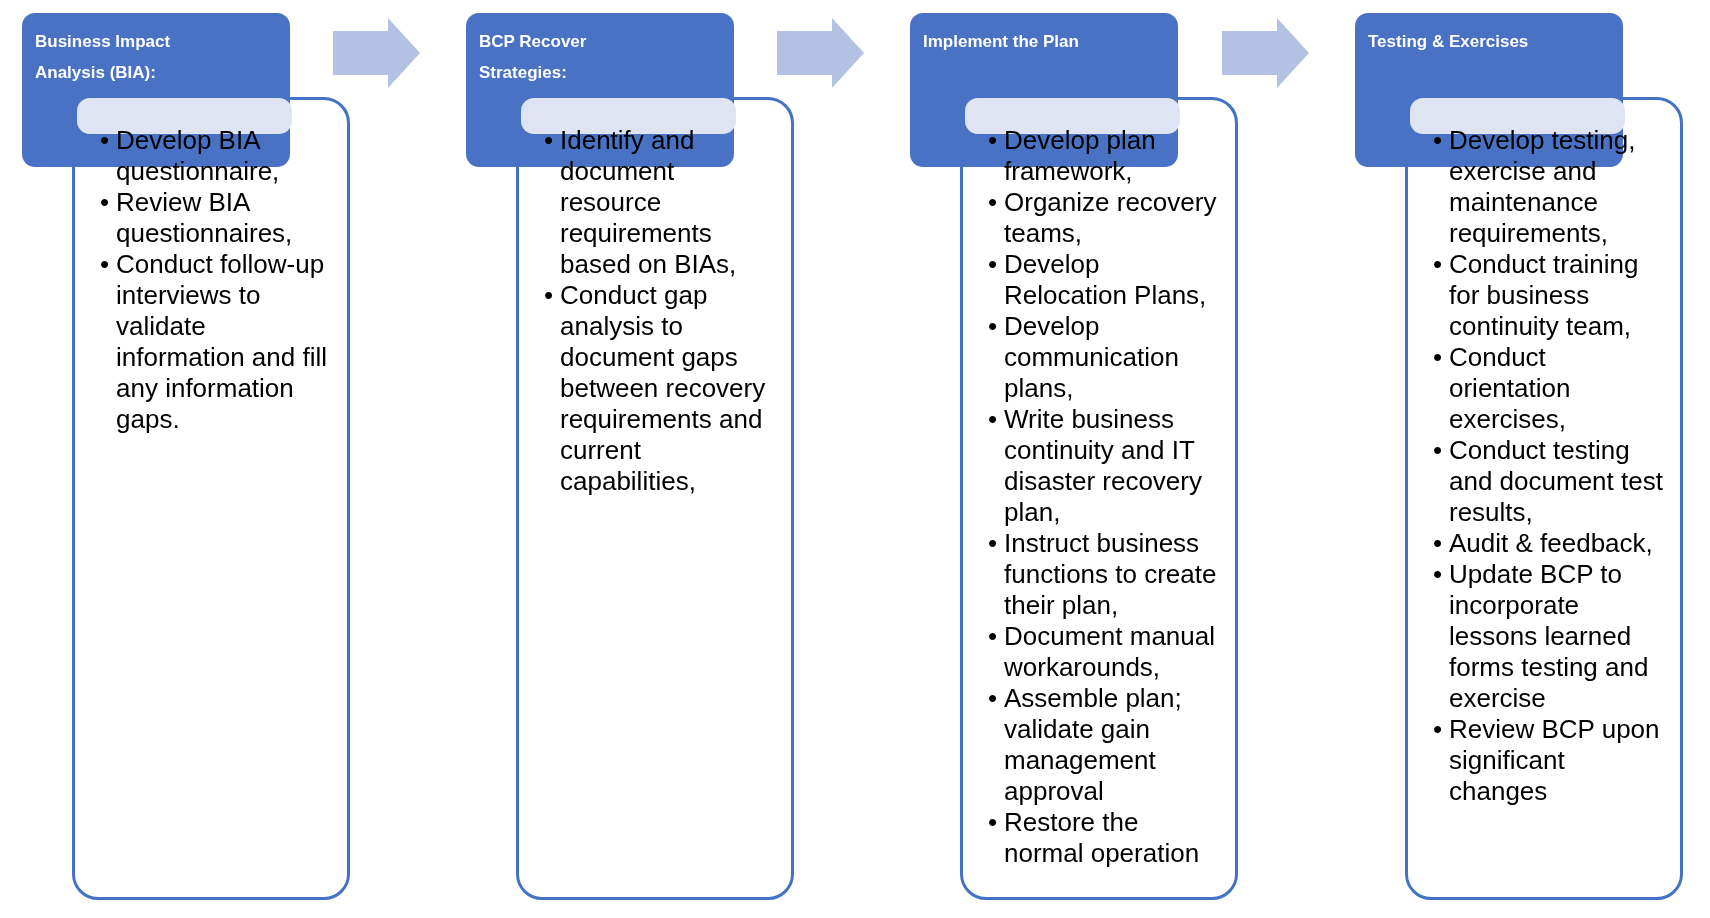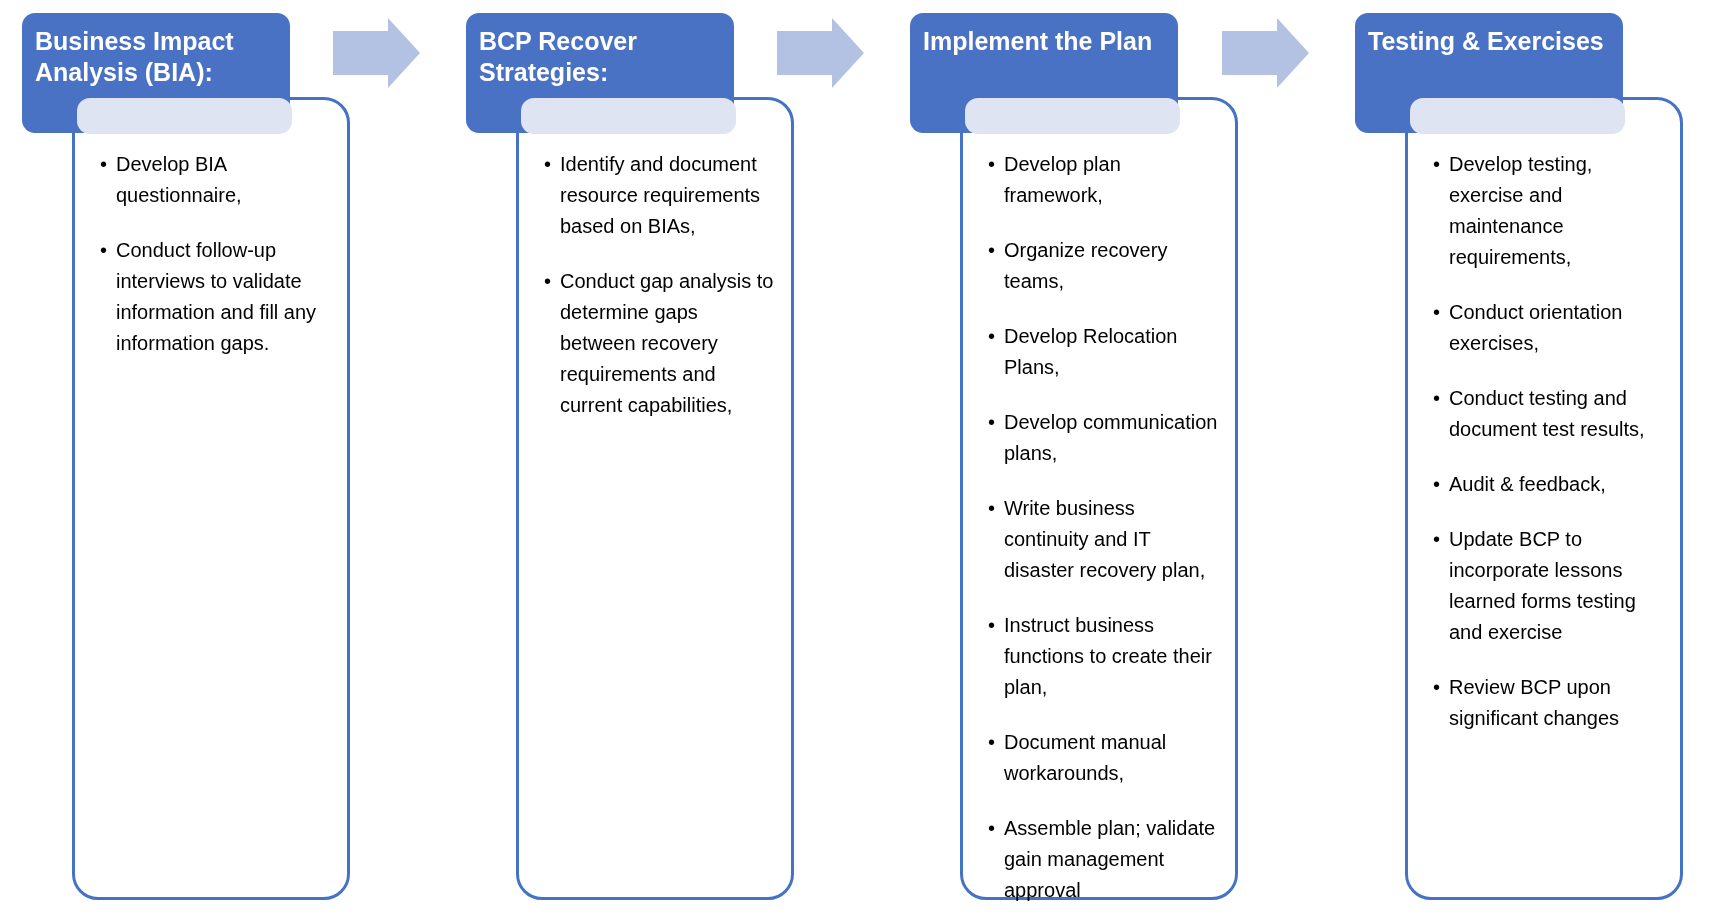--- a/index.html
+++ b/index.html
@@ -19,48 +19,47 @@
   .content{
     position:absolute;top:84px;left:50px;
     width:278px;height:803px;
     box-sizing:border-box;
     background:#ffffff;
     border:3px solid var(--border-blue,#4472c4);
     border-radius:26px;
   }
   .header{
     position:absolute;top:0;left:0;z-index:2;
-    width:268px;height:120px;
+    width:268px;height:154px;
     box-sizing:border-box;
     background:var(--header-blue,#4a72c4);
     border-radius:13px;
     color:var(--header-text,#ffffff);
     font-weight:bold;
-    font-size:25px;line-height:31px;
+    font-size:17px;line-height:31px;
     padding:13px 8px 0 13px;
     white-space:pre-line;
   }
   .band{
     position:absolute;top:85px;left:55px;z-index:3;
     width:215px;height:36px;
     background:var(--band-blue,#dfe4f3);
     border-radius:13px;
   }
   .items{
     position:relative;z-index:4;
     margin:0;
     padding:25px 12px 0 25px;
     list-style:none;
   }
   .items li{
     position:relative;
-    font-size:20px;line-height:31px;
+    font-size:26px;line-height:31px;
     color:var(--body-text,#000000);
     padding-left:16px;
-    margin-top:24px;
   }
   .items li::before{
     content:"\2022";
     position:absolute;left:0;top:0;
   }
   .arrow{position:absolute;top:18px;width:87px;height:70px;}
   .arrow.a0{left:333px;}
   .arrow.a1{left:777px;}
   .arrow.a2{left:1222px;}
   .arrow svg{display:block;width:87px;height:70px;}
@@ -68,39 +67,40 @@
 </style>
 </head>
 <body>
 
 <div class="canvas">
 
   <div class="col c0">
     <div class="content">
       <ul class="items">
         <li>Develop BIA questionnaire,</li>
+        <li>Review BIA questionnaires,</li>
         <li>Conduct follow-up interviews to validate information and fill any information gaps.</li>
       </ul>
     </div>
     <div class="header">Business Impact
 Analysis (BIA):</div>
     <div class="band"></div>
   </div>
 
   <div class="arrow a0">
     <svg viewBox="0 0 87 70" aria-hidden="true">
         <polygon points="0,13 55,13 55,0 87,35 55,70 55,57 0,57"></polygon>
       </svg>
   </div>
 
   <div class="col c1">
     <div class="content">
       <ul class="items">
         <li>Identify and document resource requirements based on BIAs,</li>
-        <li>Conduct gap analysis to determine gaps between recovery requirements and current capabilities,</li>
+        <li>Conduct gap analysis to document gaps between recovery requirements and current capabilities,</li>
       </ul>
     </div>
     <div class="header">BCP Recover
 Strategies:</div>
     <div class="band"></div>
   </div>
 
   <div class="arrow a1">
     <svg viewBox="0 0 87 70" aria-hidden="true">
         <polygon points="0,13 55,13 55,0 87,35 55,70 55,57 0,57"></polygon>
@@ -128,20 +128,21 @@
   <div class="arrow a2">
     <svg viewBox="0 0 87 70" aria-hidden="true">
         <polygon points="0,13 55,13 55,0 87,35 55,70 55,57 0,57"></polygon>
       </svg>
   </div>
 
   <div class="col c3">
     <div class="content">
       <ul class="items">
         <li>Develop testing, exercise and maintenance requirements,</li>
+        <li>Conduct training for business continuity team,</li>
         <li>Conduct orientation exercises,</li>
         <li>Conduct testing and document test results,</li>
         <li>Audit &amp; feedback,</li>
         <li>Update BCP to incorporate lessons learned forms testing and exercise</li>
         <li>Review BCP upon significant changes</li>
       </ul>
     </div>
     <div class="header">Testing &amp; Exercises</div>
     <div class="band"></div>
   </div>

